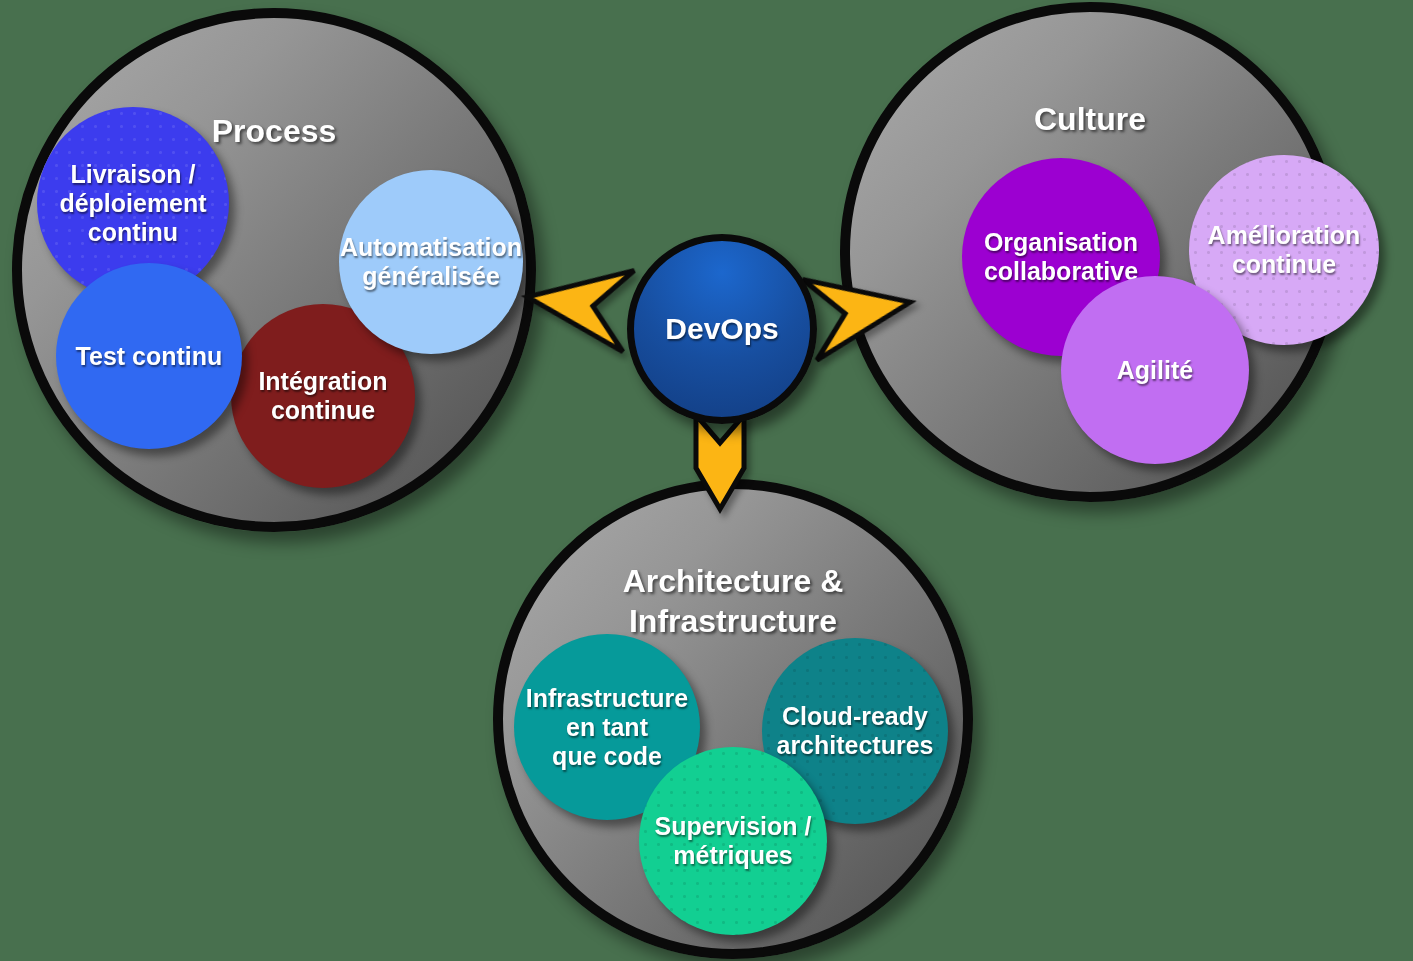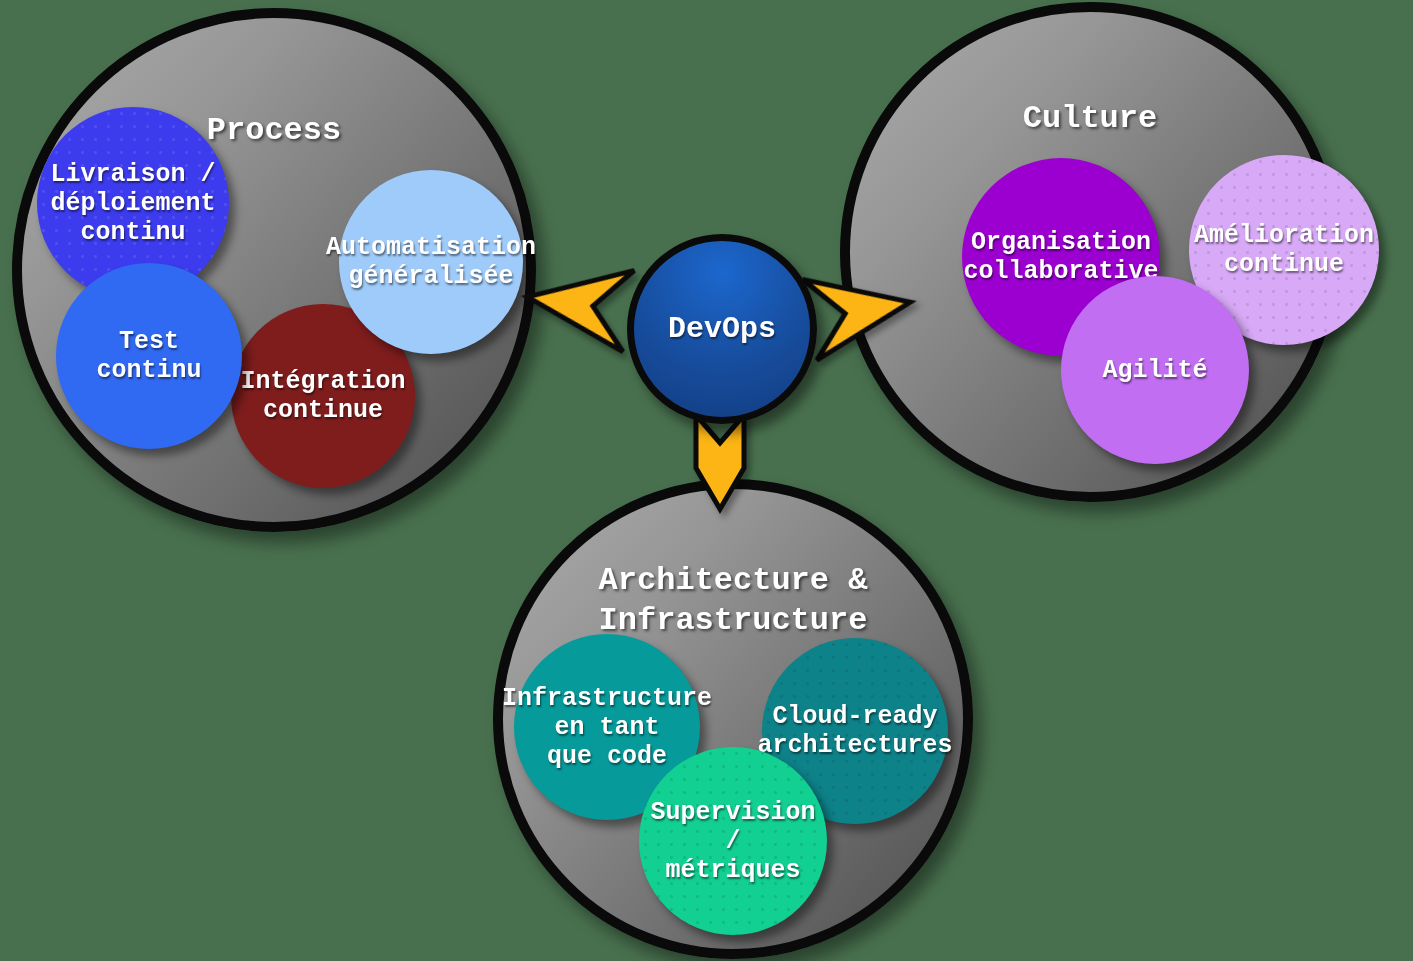--- a/index.html
+++ b/index.html
@@ -5,21 +5,20 @@
   html,body{margin:0;padding:0;}
   body{
     font-family:"Liberation Sans", sans-serif;
     background:#48704e;
   }
   .canvas{
     position:relative;
     width:1413px;height:961px;
     background:#48704e;
     overflow:hidden;
-    font-family:Liberation Mono, monospace;
   }
   
   .big-circle{
     position:absolute;
     border-radius:50%;
     box-sizing:border-box;
     border:10px solid #0a0a0a;
     background:linear-gradient(133deg,#ababab 0%,#969696 28%,#7a7a7a 55%,#4d4d4d 100%);
     box-shadow:9px 11px 16px rgba(0,0,0,0.40);
     z-index:1;

